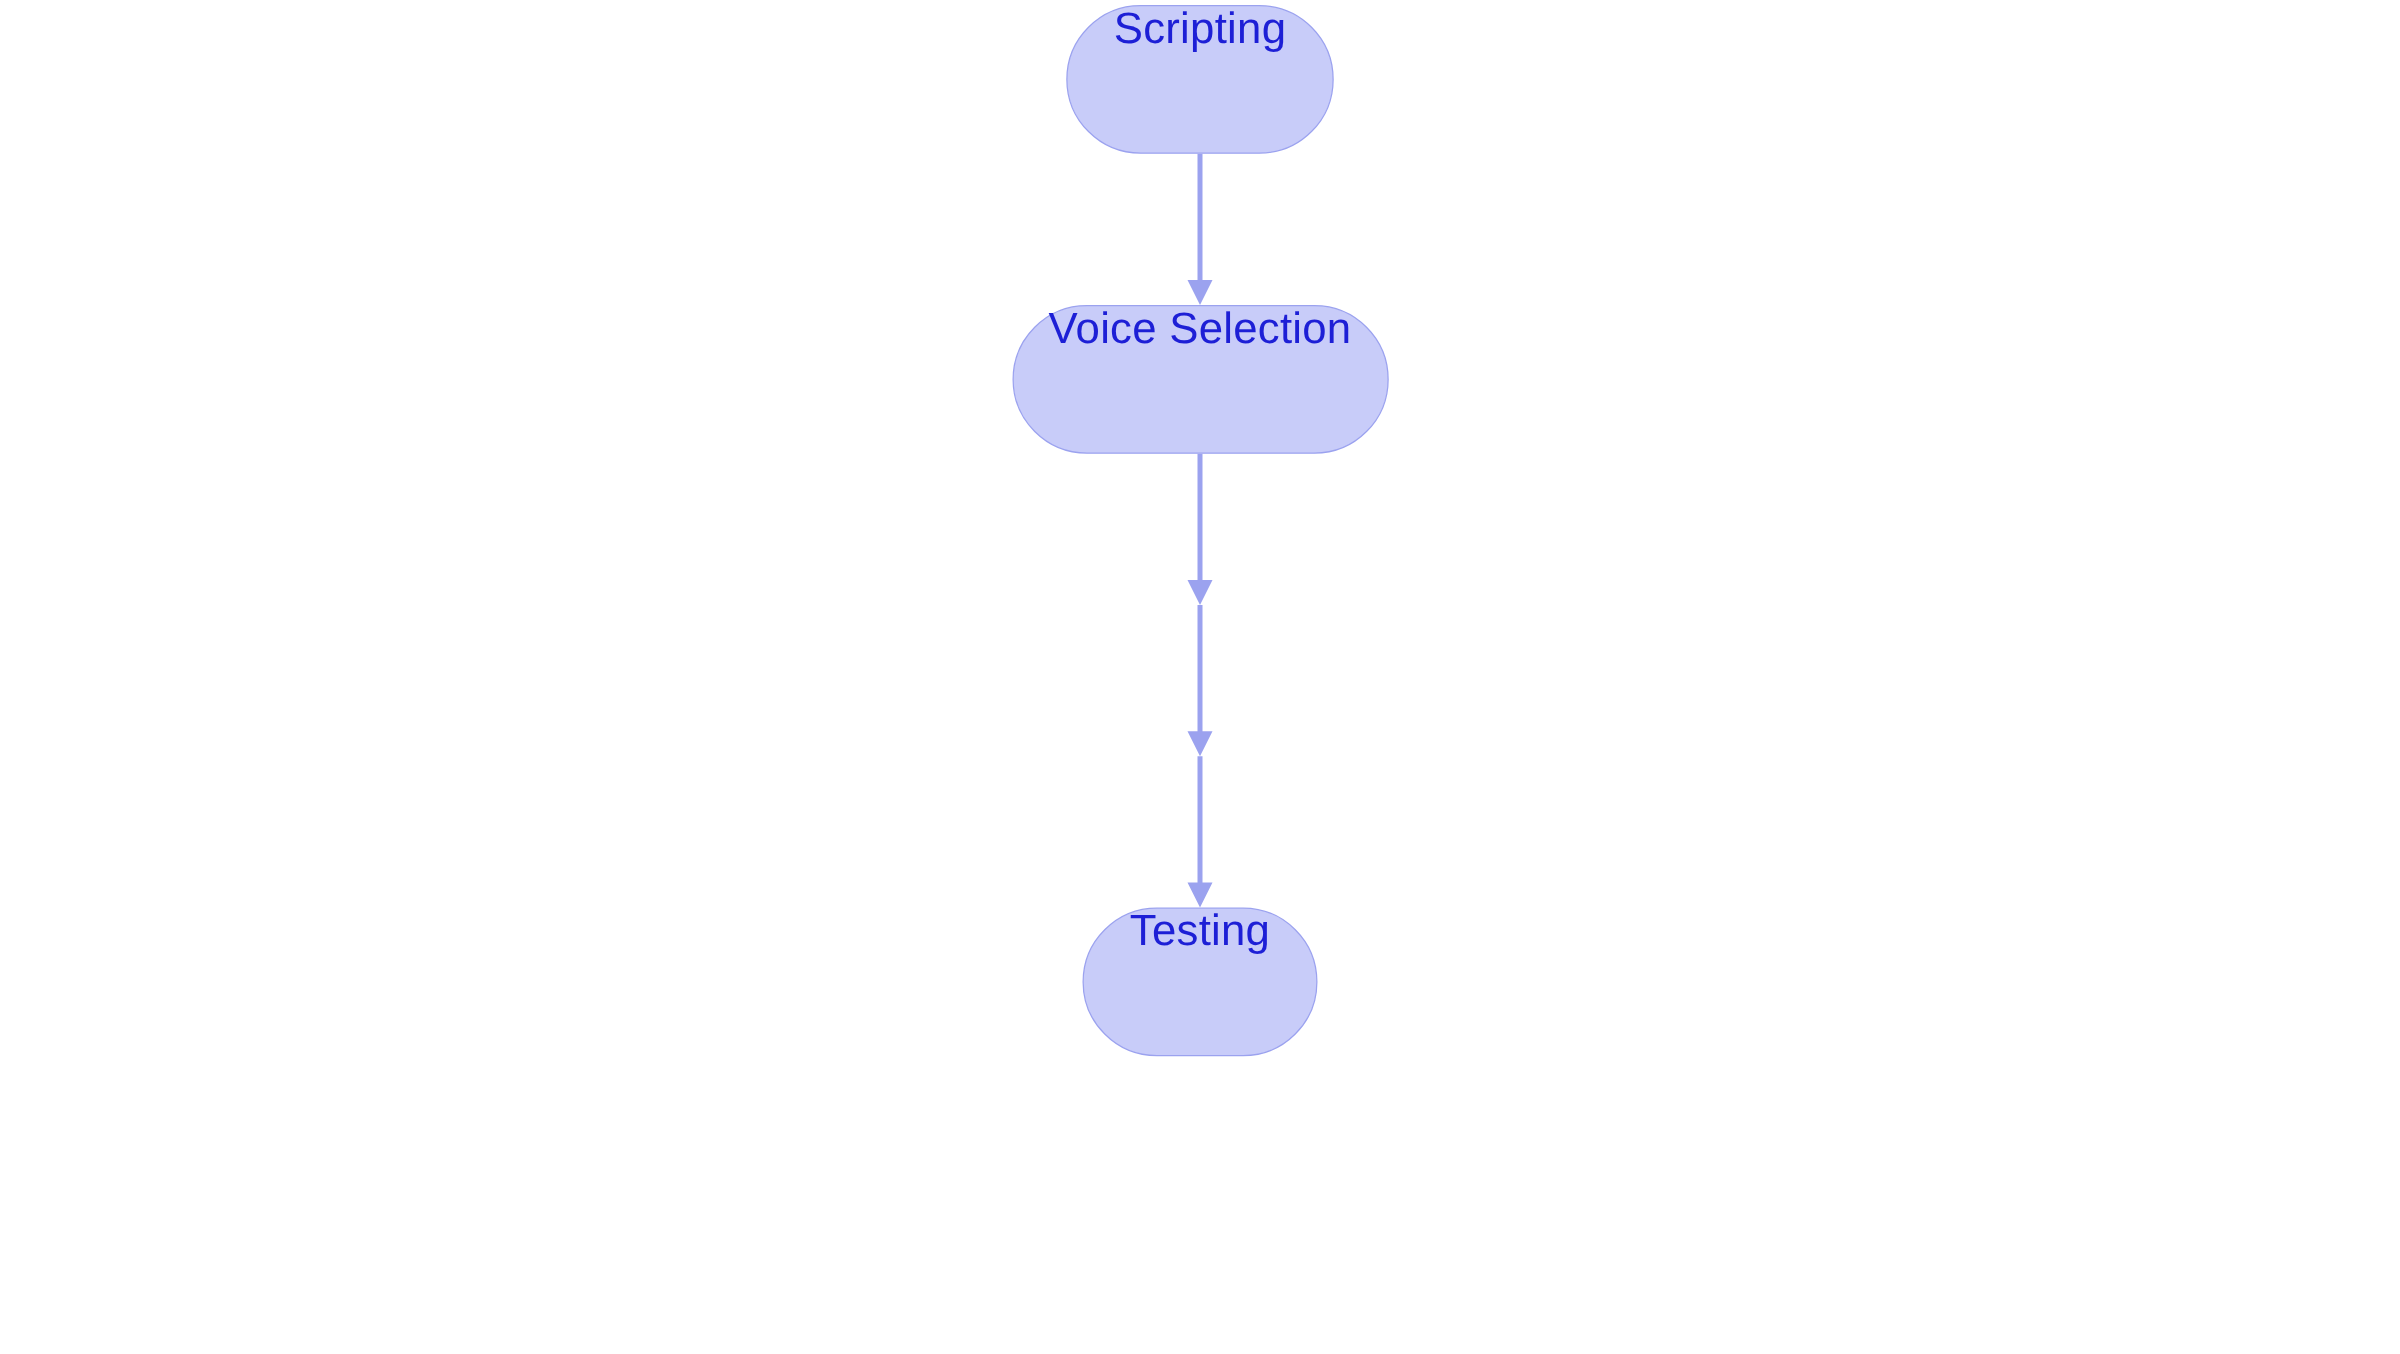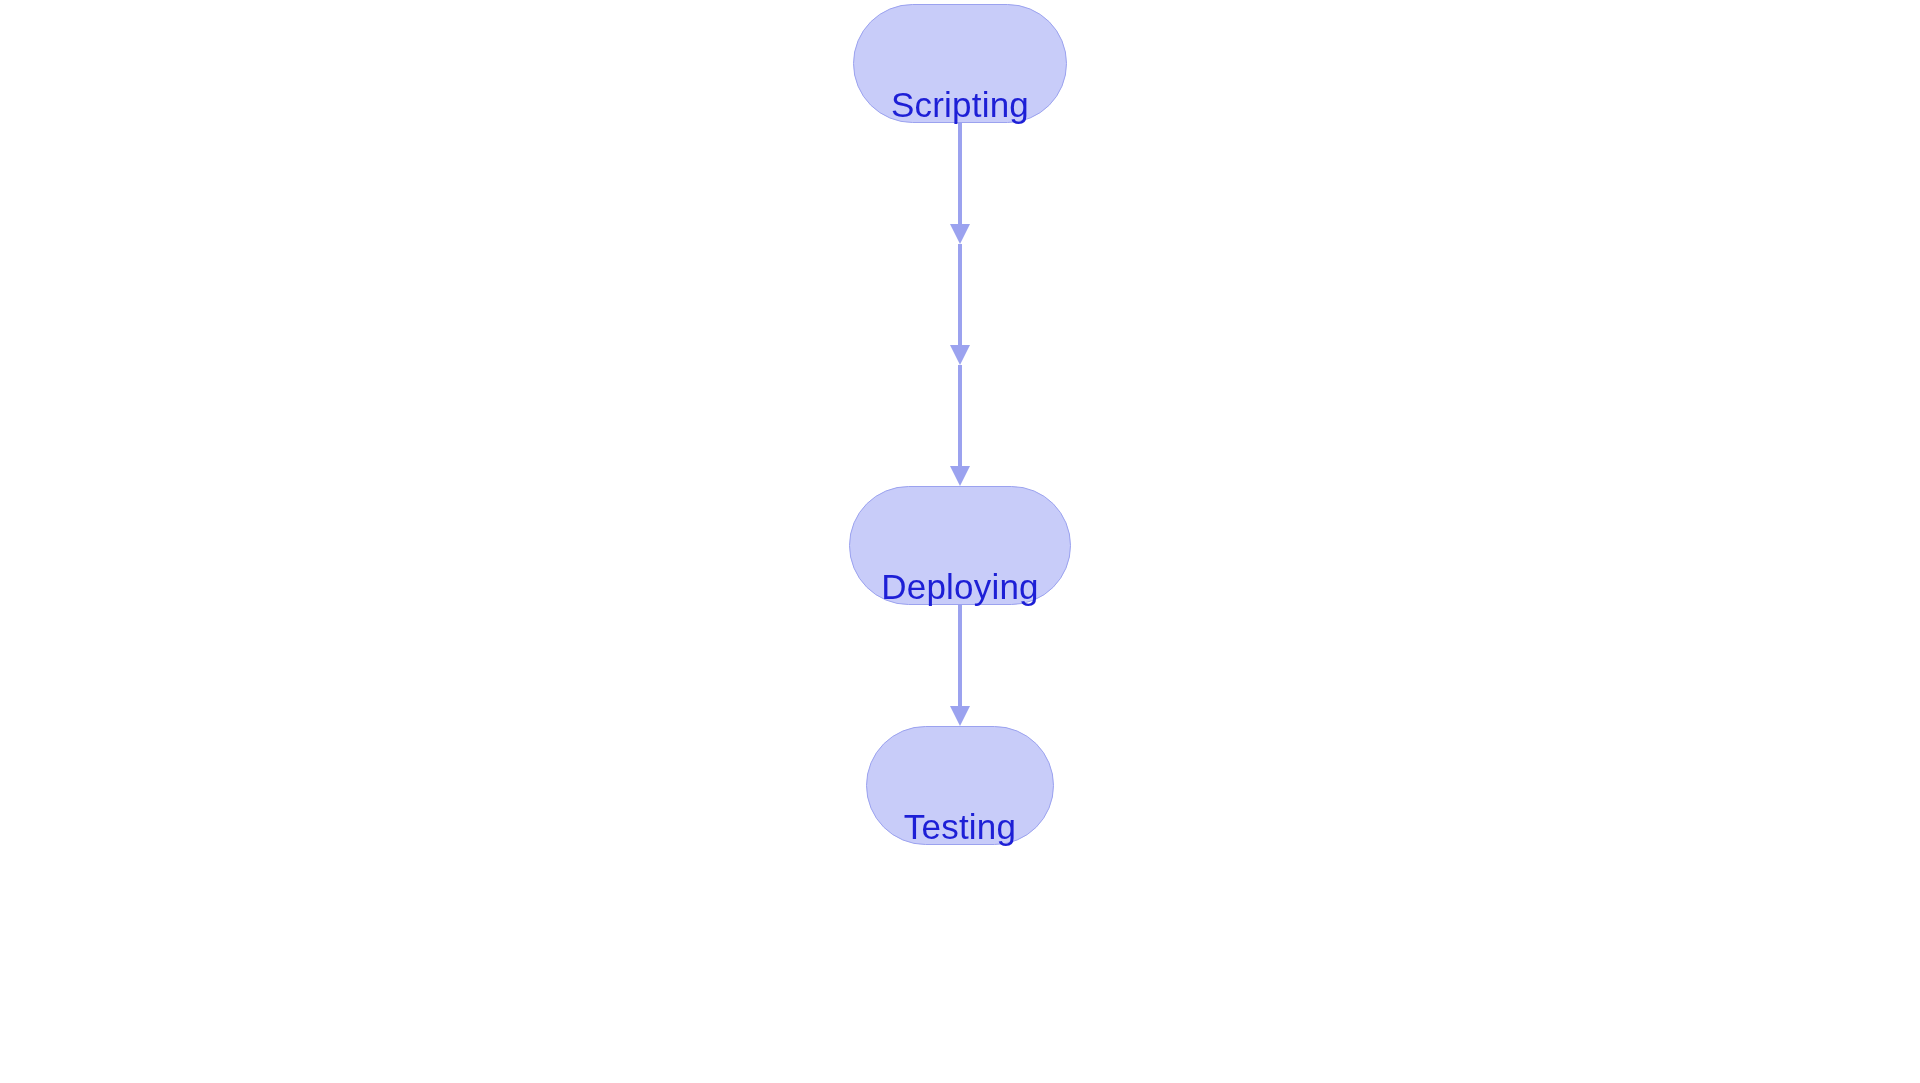--- a/index.html
+++ b/index.html
@@ -29,21 +29,21 @@
     height: 1083px;
     display: flex;
     flex-direction: column;
     align-items: center;
     justify-content: flex-start;
   }
 
   .node {
     box-sizing: border-box;
     display: flex;
-    align-items: flex-end;
+    align-items: flex-start;
     justify-content: center;
     background: #c8ccf9;
     border: 1.6px solid #9ba2ef;
     border-radius: 1000px;
     height: 119px;
     color: #1d1fd6;
     font-size: 35px;
     font-weight: 400;
     letter-spacing: 0.2px;
     white-space: nowrap;
@@ -102,35 +102,35 @@
 
     <div class="node node-scripting">
       <span class="node-label">Scripting</span>
     </div>
 
     <div class="connector gap-1">
       <div class="connector-line"></div>
       <div class="connector-arrowhead"></div>
     </div>
 
+    <div class="node node-voice-selection">
+      <span class="node-label">Voice Selection</span>
+    </div>
 
     <div class="connector gap-2">
       <div class="connector-line"></div>
       <div class="connector-arrowhead"></div>
     </div>
 
 
     <div class="connector gap-3">
       <div class="connector-line"></div>
       <div class="connector-arrowhead"></div>
     </div>
 
-    <div class="node node-deploying">
-      <span class="node-label">Deploying</span>
-    </div>
 
     <div class="connector gap-4">
       <div class="connector-line"></div>
       <div class="connector-arrowhead"></div>
     </div>
 
     <div class="node node-testing">
       <span class="node-label">Testing</span>
     </div>
 

